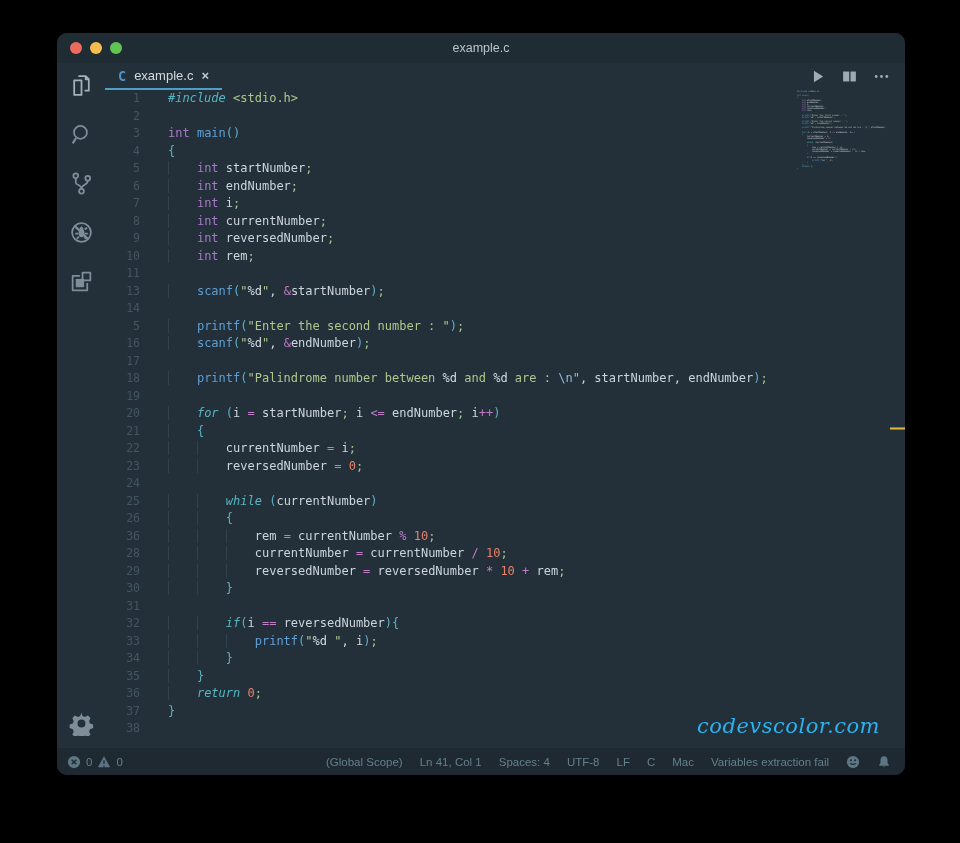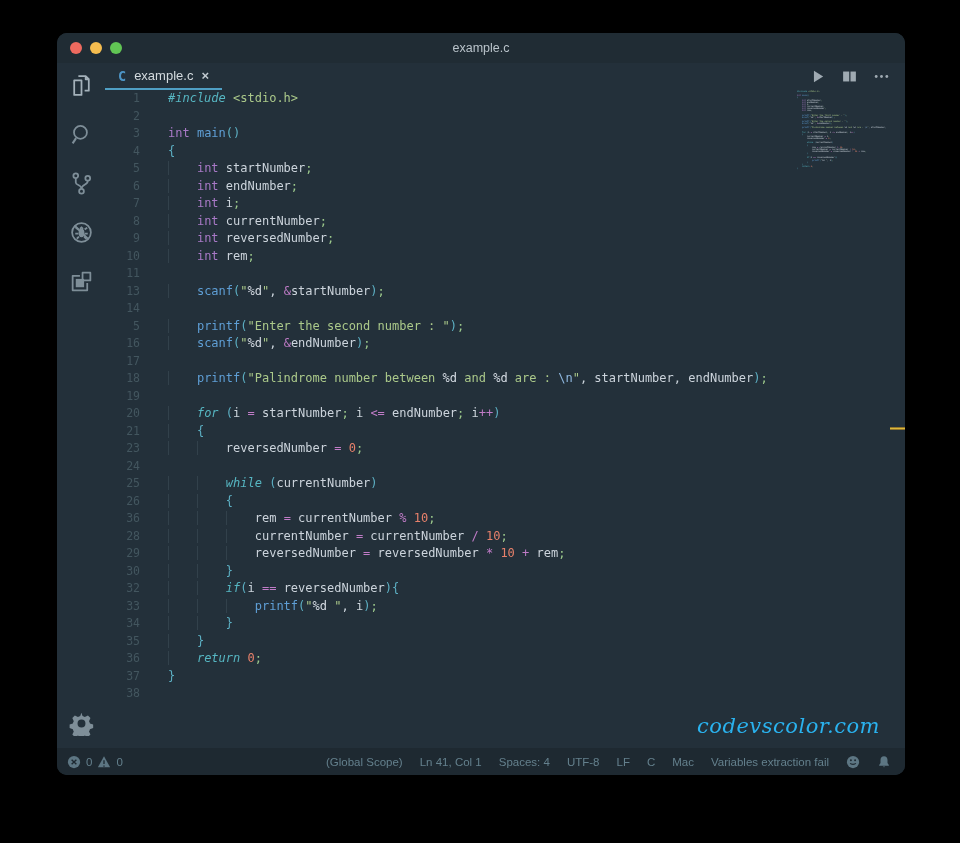--- a/index.html
+++ b/index.html
@@ -222,20 +222,24 @@
             </div>
             <div class="code-row">
               <span class="ln">20</span>
               <span class="lc"><span class="ind">    </span><span class="tk-ctrl" style="color: rgb(86, 182, 194);">for</span><span style="color: rgb(204, 212, 220);"> </span><span style="color: rgb(93, 176, 196);">(</span><span style="color: rgb(204, 212, 220);">i </span><span style="color: rgb(193, 124, 200);">=</span><span style="color: rgb(204, 212, 220);"> startNumber</span><span style="color: rgb(156, 201, 140);">;</span><span style="color: rgb(204, 212, 220);"> i </span><span style="color: rgb(193, 124, 200);">&lt;=</span><span style="color: rgb(204, 212, 220);"> endNumber</span><span style="color: rgb(156, 201, 140);">;</span><span style="color: rgb(204, 212, 220);"> i</span><span style="color: rgb(193, 124, 200);">++</span><span style="color: rgb(93, 176, 196);">)</span></span>
             </div>
             <div class="code-row">
               <span class="ln">21</span>
               <span class="lc"><span class="ind">    </span><span style="color: rgb(93, 176, 196);">{</span></span>
             </div>
             <div class="code-row">
+              <span class="ln">22</span>
+              <span class="lc"><span class="ind">    </span><span class="ind">    </span><span style="color: rgb(204, 212, 220);">currentNumber </span><span style="color: rgb(193, 124, 200);">=</span><span style="color: rgb(204, 212, 220);"> i</span><span style="color: rgb(156, 201, 140);">;</span></span>
+            </div>
+            <div class="code-row">
               <span class="ln">23</span>
               <span class="lc"><span class="ind">    </span><span class="ind">    </span><span style="color: rgb(204, 212, 220);">reversedNumber </span><span style="color: rgb(193, 124, 200);">=</span><span style="color: rgb(204, 212, 220);"> </span><span style="color: rgb(232, 129, 107);">0</span><span style="color: rgb(156, 201, 140);">;</span></span>
             </div>
             <div class="code-row">
               <span class="ln">24</span>
               <span class="lc"></span>
             </div>
             <div class="code-row">
               <span class="ln">25</span>
               <span class="lc"><span class="ind">    </span><span class="ind">    </span><span class="tk-ctrl" style="color: rgb(86, 182, 194);">while</span><span style="color: rgb(204, 212, 220);"> </span><span style="color: rgb(93, 176, 196);">(</span><span style="color: rgb(204, 212, 220);">currentNumber</span><span style="color: rgb(93, 176, 196);">)</span></span>
@@ -252,20 +256,24 @@
               <span class="ln">28</span>
               <span class="lc"><span class="ind">    </span><span class="ind">    </span><span class="ind">    </span><span style="color: rgb(204, 212, 220);">currentNumber </span><span style="color: rgb(193, 124, 200);">=</span><span style="color: rgb(204, 212, 220);"> currentNumber </span><span style="color: rgb(193, 124, 200);">/</span><span style="color: rgb(204, 212, 220);"> </span><span style="color: rgb(232, 129, 107);">10</span><span style="color: rgb(156, 201, 140);">;</span></span>
             </div>
             <div class="code-row">
               <span class="ln">29</span>
               <span class="lc"><span class="ind">    </span><span class="ind">    </span><span class="ind">    </span><span style="color: rgb(204, 212, 220);">reversedNumber </span><span style="color: rgb(193, 124, 200);">=</span><span style="color: rgb(204, 212, 220);"> reversedNumber </span><span style="color: rgb(193, 124, 200);">*</span><span style="color: rgb(204, 212, 220);"> </span><span style="color: rgb(232, 129, 107);">10</span><span style="color: rgb(204, 212, 220);"> </span><span style="color: rgb(193, 124, 200);">+</span><span style="color: rgb(204, 212, 220);"> rem</span><span style="color: rgb(156, 201, 140);">;</span></span>
             </div>
             <div class="code-row">
               <span class="ln">30</span>
               <span class="lc"><span class="ind">    </span><span class="ind">    </span><span style="color: rgb(93, 176, 196);">}</span></span>
+            </div>
+            <div class="code-row">
+              <span class="ln">31</span>
+              <span class="lc"></span>
             </div>
             <div class="code-row">
               <span class="ln">32</span>
               <span class="lc"><span class="ind">    </span><span class="ind">    </span><span class="tk-ctrl" style="color: rgb(86, 182, 194);">if</span><span style="color: rgb(93, 176, 196);">(</span><span style="color: rgb(204, 212, 220);">i </span><span style="color: rgb(193, 124, 200);">==</span><span style="color: rgb(204, 212, 220);"> reversedNumber</span><span style="color: rgb(93, 176, 196);">){</span></span>
             </div>
             <div class="code-row">
               <span class="ln">33</span>
               <span class="lc"><span class="ind">    </span><span class="ind">    </span><span class="ind">    </span><span style="color: rgb(95, 159, 214);">printf</span><span style="color: rgb(93, 176, 196);">(</span><span style="color: rgb(171, 201, 138);">"</span><span style="color: rgb(213, 219, 227);">%d</span><span style="color: rgb(171, 201, 138);"> "</span><span style="color: rgb(204, 212, 220);">, i</span><span style="color: rgb(93, 176, 196);">)</span><span style="color: rgb(156, 201, 140);">;</span></span>
             </div>
             <div class="code-row">

